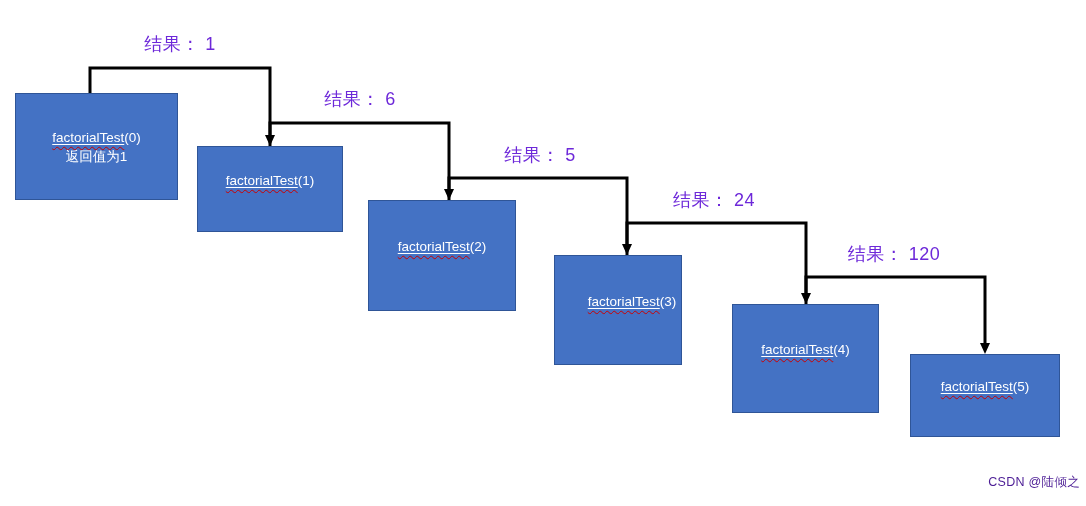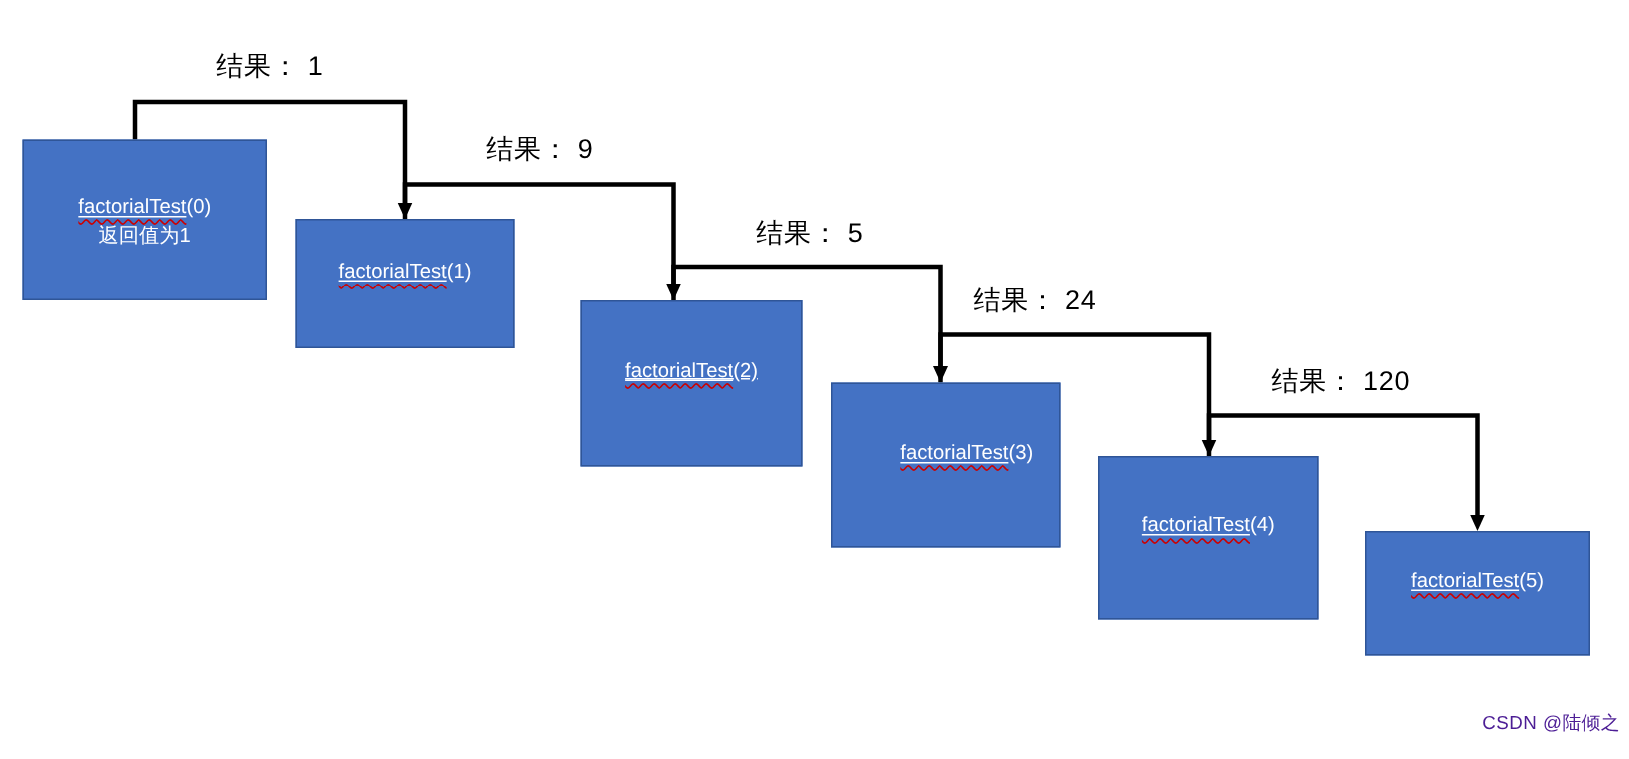--- a/index.html
+++ b/index.html
@@ -21,21 +21,21 @@
     top: 0;
     width: 1086px;
     height: 506px;
     pointer-events: none;
   }
   .result-label {
     position: absolute;
     transform: translateX(-50%);
     font-size: 18px;
     line-height: 22px;
-    color: #000000;
+    color: #6d28d9;
     white-space: nowrap;
     letter-spacing: 0.5px;
   }
   .box {
     position: absolute;
     background: #4472C4;
     border: 1.5px solid #2F5597;
     box-sizing: border-box;
     display: flex;
     align-items: center;
@@ -78,45 +78,45 @@
       </marker>
     </defs>
     <polyline points="90,93 90,68 270,68 270,136" fill="none" stroke="#000000" stroke-width="3" marker-end="url(#ah)"></polyline>
     <polyline points="270,146 270,123 449,123 449,190" fill="none" stroke="#000000" stroke-width="3" marker-end="url(#ah)"></polyline>
     <polyline points="449,200 449,178 627,178 627,245" fill="none" stroke="#000000" stroke-width="3" marker-end="url(#ah)"></polyline>
     <polyline points="627,255 627,223 806,223 806,294" fill="none" stroke="#000000" stroke-width="3" marker-end="url(#ah)"></polyline>
     <polyline points="806,304 806,277 985,277 985,344" fill="none" stroke="#000000" stroke-width="3" marker-end="url(#ah)"></polyline>
   </svg>
 
   <div class="result-label" style="left:180px; top:33px;">结果： 1</div>
-  <div class="result-label" style="left:360px; top:88px;">结果： 9</div>
+  <div class="result-label" style="left:360px; top:88px;">结果： 6</div>
   <div class="result-label" style="left:540px; top:144px;">结果： 5</div>
-  <div class="result-label" style="left:690px; top:189px;">结果： 24</div>
+  <div class="result-label" style="left:714px; top:189px;">结果： 24</div>
   <div class="result-label" style="left:894px; top:243px;">结果： 120</div>
 
   <div class="box" style="left:15px; top:93px; width:163px; height:107px;">
     <div class="inner">
       <div><span class="fn-u"><span class="fn-w">factorialTest</span></span><span>(0)</span></div>
       <div>返回值为1</div>
     </div>
   </div>
 
   <div class="box" style="left:197px; top:146px; width:146px; height:86px;">
     <div class="inner lift">
       <div><span class="fn-u"><span class="fn-w">factorialTest</span></span><span>(1)</span></div>
     </div>
   </div>
 
-  <div class="box" style="left:387px; top:200px; width:148px; height:111px;text-decoration:underline;">
+  <div class="box" style="left:368px; top:200px; width:148px; height:111px;">
     <div class="inner lift">
       <div><span class="fn-u"><span class="fn-w">factorialTest</span></span><span>(2)</span></div>
     </div>
   </div>
 
-  <div class="box" style="left:554px; top:255px; width:153px; height:110px;padding-left:28px;">
+  <div class="box" style="left:554px; top:255px; width:128px; height:110px;padding-left:28px;">
     <div class="inner lift">
       <div><span class="fn-u"><span class="fn-w">factorialTest</span></span><span>(3)</span></div>
     </div>
   </div>
 
   <div class="box" style="left:732px; top:304px; width:147px; height:109px;">
     <div class="inner lift">
       <div><span class="fn-u"><span class="fn-w">factorialTest</span></span><span>(4)</span></div>
     </div>
   </div>

